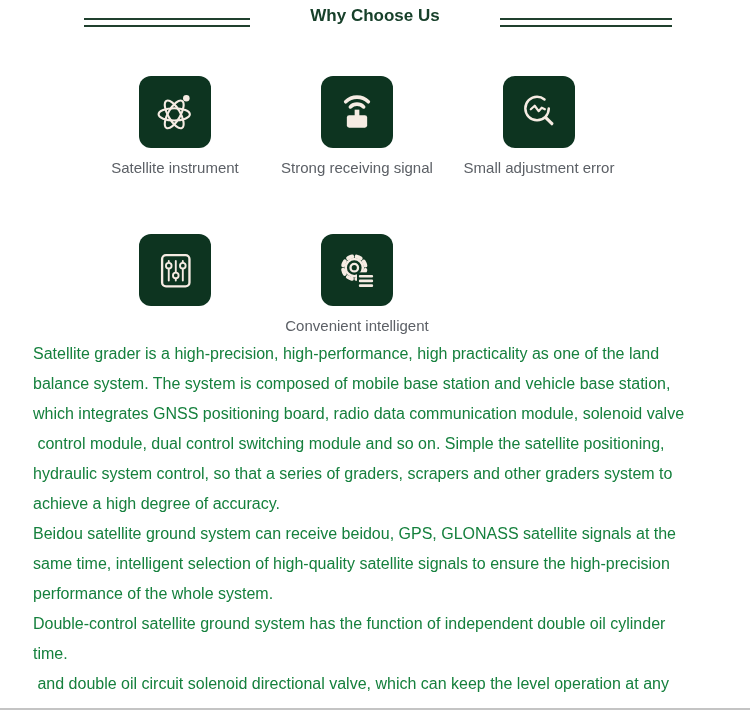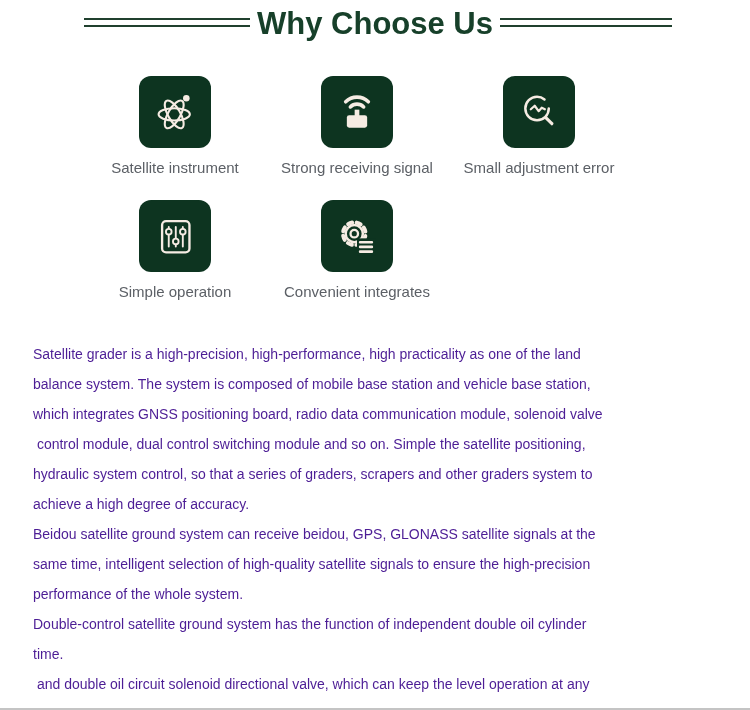--- a/index.html
+++ b/index.html
@@ -4,46 +4,46 @@
 <style>
   * { margin:0; padding:0; box-sizing:border-box; }
   html,body { background:#ffffff; }
   .page {
     position:relative; width:750px; height:710px; background:#ffffff;
     font-family:"Liberation Sans", sans-serif; overflow:hidden;
   }
   
   .page-title {
     position:absolute; top:6px; left:0; width:100%;
-    text-align:center; font-size:31px; font-weight:bold; color:#17402a;
+    text-align:center; font-size:17px; font-weight:bold; color:#17402a;
   }
   .dbl-line {
     position:absolute; top:18px; height:9px;
     border-top:2px solid #20402e; border-bottom:2px solid #20402e;
   }
   .dbl-line.left  { left:84px;  width:166px; }
   .dbl-line.right { left:500px; width:172px; }
   
   .features {
     position:absolute; top:76px; left:84px; width:546px;
-    display:grid; grid-template-columns:repeat(3,182px); row-gap:24px;
+    display:grid; grid-template-columns:repeat(3,182px); row-gap:58px;
   }
   .feature { text-align:center; }
   .tile {
     width:72px; height:72px; margin:0 auto; background:#0d3420;
     border-radius:12px; display:flex; align-items:center; justify-content:center;
   }
   .tile svg { width:50px; height:50px; display:block; }
   .feature-label {
     margin-top:11px; font-size:15px; color:#5c6066; white-space:nowrap;
   }
   
   .description {
     position:absolute; top:339px; left:33px; right:28px;
-    font-size:14px; color:#4c1d95;
+    font-size:16px; color:#15803d;
   }
   .desc-line { height:30px; line-height:30px; white-space:pre; }
   
   .bottom-divider {
     position:absolute; left:0; right:0; bottom:0; height:2px; background:#c4c4c4;
   }
   .ico { fill:none; stroke:#f6ece3; stroke-linecap:round; stroke-linejoin:round; }
 </style>
 </head>
 <body>
@@ -99,34 +99,33 @@
     <div class="feature">
       <div class="tile">
         <svg viewBox="0 0 64 64">
           <rect class="ico" x="15.5" y="13" width="35" height="40" rx="5" stroke-width="3"></rect>
           <path class="ico" stroke-width="2.4" d="M24,20.5 V45.5 M33,20.5 V45.5 M42,20.5 V45.5"></path>
           <circle cx="24" cy="26.5" r="3.6" fill="#0d3420" stroke="#f6ece3" stroke-width="2.4"></circle>
           <circle cx="33" cy="39" r="3.6" fill="#0d3420" stroke="#f6ece3" stroke-width="2.4"></circle>
           <circle cx="42" cy="26.5" r="3.6" fill="#0d3420" stroke="#f6ece3" stroke-width="2.4"></circle>
         </svg>
       </div>
-      <div class="feature-label">Simple operation</div>
     </div>
 
     <div class="feature">
       <div class="tile">
         <svg viewBox="0 0 64 64">
           <circle class="ico" cx="28.5" cy="29" r="14.5" stroke-width="5" pathLength="64" stroke-dasharray="4 4" transform="rotate(12 28.5 29)"></circle>
           <circle class="ico" cx="28.5" cy="29" r="11" stroke-width="3.2"></circle>
           <circle class="ico" cx="28.5" cy="29" r="4.8" stroke-width="3"></circle>
           <rect x="32" y="35" width="24" height="22" fill="#0d3420"></rect>
           <path class="ico" stroke-width="3.4" d="M36,40 H51 M36,46 H51 M36,52 H51"></path>
         </svg>
       </div>
-      <div class="feature-label">Convenient integrates</div>
+      <div class="feature-label">Convenient intelligent</div>
     </div>
 
   </div>
 
   <div class="description">
     <div class="desc-line">Satellite grader is a high-precision, high-performance, high practicality as one of the land</div>
     <div class="desc-line">balance system. The system is composed of mobile base station and vehicle base station,</div>
     <div class="desc-line">which integrates GNSS positioning board, radio data communication module, solenoid valve</div>
     <div class="desc-line"> control module, dual control switching module and so on. Simple the satellite positioning,</div>
     <div class="desc-line">hydraulic system control, so that a series of graders, scrapers and other graders system to</div>

